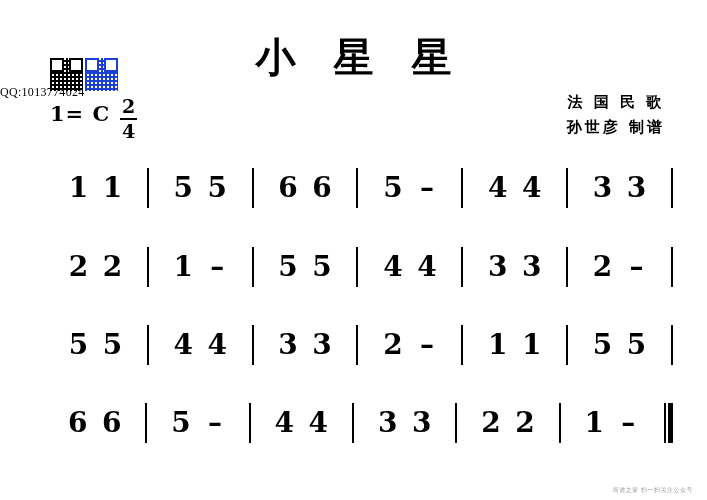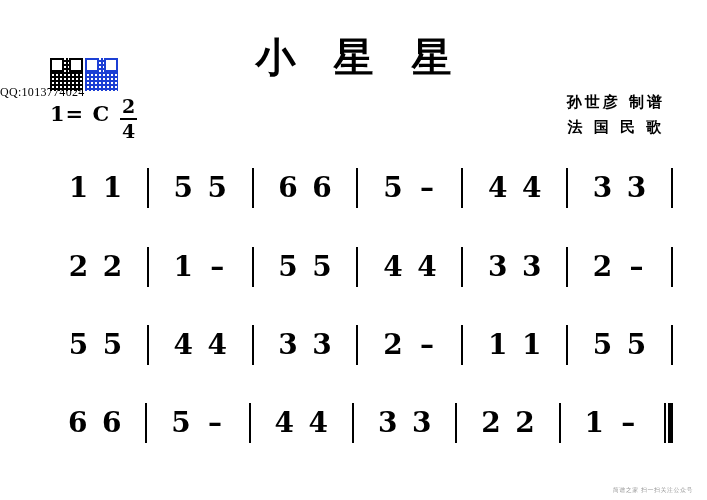--- a/index.html
+++ b/index.html
@@ -197,22 +197,22 @@
 
   <div class="qr-wrap">
     <div class="qr"></div>
     <div class="qr blue"></div>
   </div>
 
   <div class="title">小 星 星</div>
   <div class="subtitle">QQ:1013774024</div>
 
   <div class="credits">
+    <div>法 国 民 歌</div>
     <div>孙世彦 制谱</div>
-    <div>法 国 民 歌</div>
   </div>
 
   <div class="keysig">
     <span class="keytext">1= C</span>
     <span class="time-sig">
       <span class="num">2</span>
       <span class="bar"></span>
       <span class="num">4</span>
     </span>
   </div>

